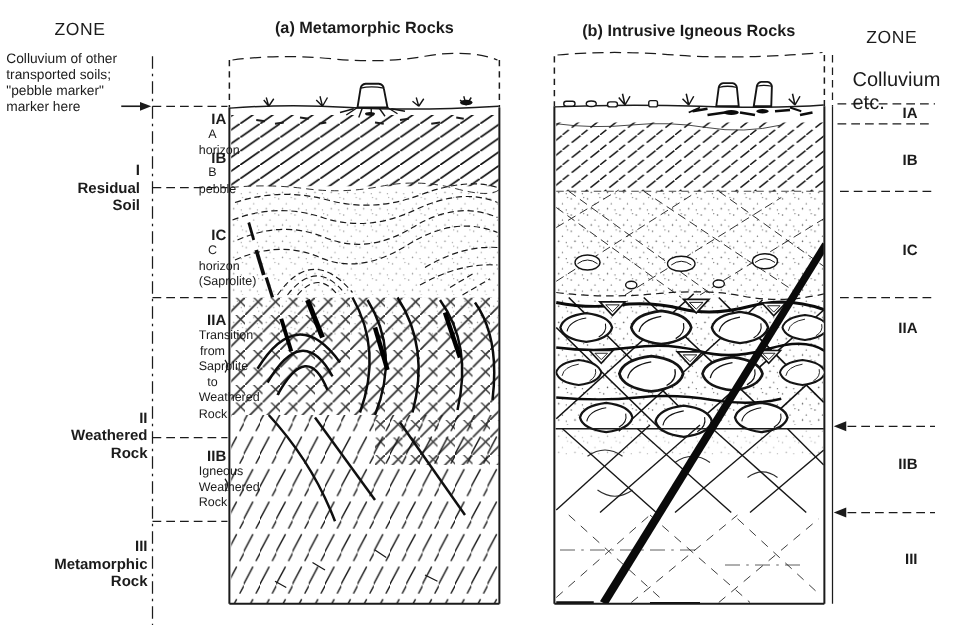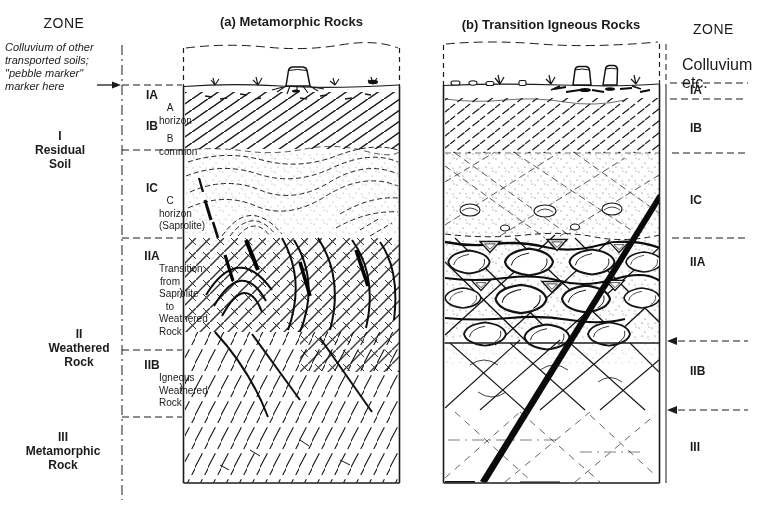--- a/index.html
+++ b/index.html
@@ -4,23 +4,23 @@
 <style>
   html,body{margin:0;padding:0;}
   body{
     width:768px;height:507px;background:#ffffff;position:relative;overflow:hidden;
     font-family:"Liberation Sans","DejaVu Sans",sans-serif;color:#1b1b1b;
     -webkit-font-smoothing:antialiased;
   }
   .abs{position:absolute;}
   .c{text-align:center;}
   .b{font-weight:bold;}
-  .t12{font-size:12px;line-height:14px;}
+  .t12{font-size:12px;line-height:14px;text-align:right;}
   .t13{font-size:13px;line-height:15px;}
-  .t11{font-size:11px;line-height:13px;font-style:italic;}
+  .t11{font-size:11px;line-height:13px;}
   .t10{font-size:10px;line-height:12.5px;padding-left:36px;}
   .zonehead{font-size:14px;letter-spacing:.5px;font-weight:normal;}
   svg{display:block;}
 </style>
 </head>
 <body>
 
 <svg class="abs" style="left:0;top:0" width="768" height="507" viewBox="0 0 768 507">
   <defs>
     <pattern id="patHatchA" patternUnits="userSpaceOnUse" width="16" height="11">
@@ -344,39 +344,39 @@
   <div>"pebble marker"</div>
   <div>marker here</div>
 </div>
 
 <div class="abs t12 b c" style="left:8px;top:129px;width:104px">
   <div>I</div>
   <div>Residual</div>
   <div>Soil</div>
 </div>
 
-<div class="abs t12 b c" style="left:24px;top:327px;width:110px">
+<div class="abs t12 b c" style="left:8px;top:327px;width:110px">
   <div>II</div>
   <div>Weathered</div>
   <div>Rock</div>
 </div>
 
 <div class="abs t12 b c" style="left:8px;top:430px;width:110px">
   <div>III</div>
   <div>Metamorphic</div>
   <div>Rock</div>
 </div>
 
 <div class="abs c" style="left:123px;top:88px;width:58px">
   <div class="t12 b">IA</div>
   <div class="t10">A horizon</div>
 </div>
 <div class="abs c" style="left:123px;top:119px;width:58px">
   <div class="t12 b">IB</div>
-  <div class="t10">B common</div>
+  <div class="t10">B pebble</div>
 </div>
 <div class="abs c" style="left:123px;top:181px;width:58px">
   <div class="t12 b">IC</div>
   <div class="t10">C horizon</div>
   <div class="t10">(Saprolite)</div>
 </div>
 <div class="abs c" style="left:123px;top:249px;width:58px">
   <div class="t12 b">IIA</div>
   <div class="t10">Transition</div>
   <div class="t10">from</div>
@@ -385,21 +385,21 @@
   <div class="t10">Rock</div>
 </div>
 <div class="abs c" style="left:123px;top:358px;width:58px">
   <div class="t12 b">IIB</div>
   <div class="t10">Igneous</div>
   <div class="t10">Weathered</div>
   <div class="t10">Rock</div>
 </div>
 
 <div class="abs t13 b c" style="left:183px;top:14px;width:217px">(a) Metamorphic Rocks</div>
-<div class="abs t13 b c" style="left:437px;top:17px;width:228px">(b) Transition Igneous Rocks</div>
+<div class="abs t13 b c" style="left:437px;top:17px;width:228px">(b) Intrusive Igneous Rocks</div>
 
 <div class="abs zonehead" style="left:693px;top:21px;width:60px">ZONE</div>
 <div class="abs" style="left:682px;top:56px;width:84px;font-size:16px">Colluvium etc.</div>
 
 <div class="abs t12 b" style="left:690px;top:83px;width:44px">IA</div>
 <div class="abs t12 b" style="left:690px;top:121px;width:44px">IB</div>
 <div class="abs t12 b" style="left:690px;top:193px;width:44px">IC</div>
 <div class="abs t12 b" style="left:690px;top:255px;width:44px">IIA</div>
 <div class="abs t12 b" style="left:690px;top:364px;width:44px">IIB</div>
 <div class="abs t12 b" style="left:690px;top:440px;width:44px">III</div>

